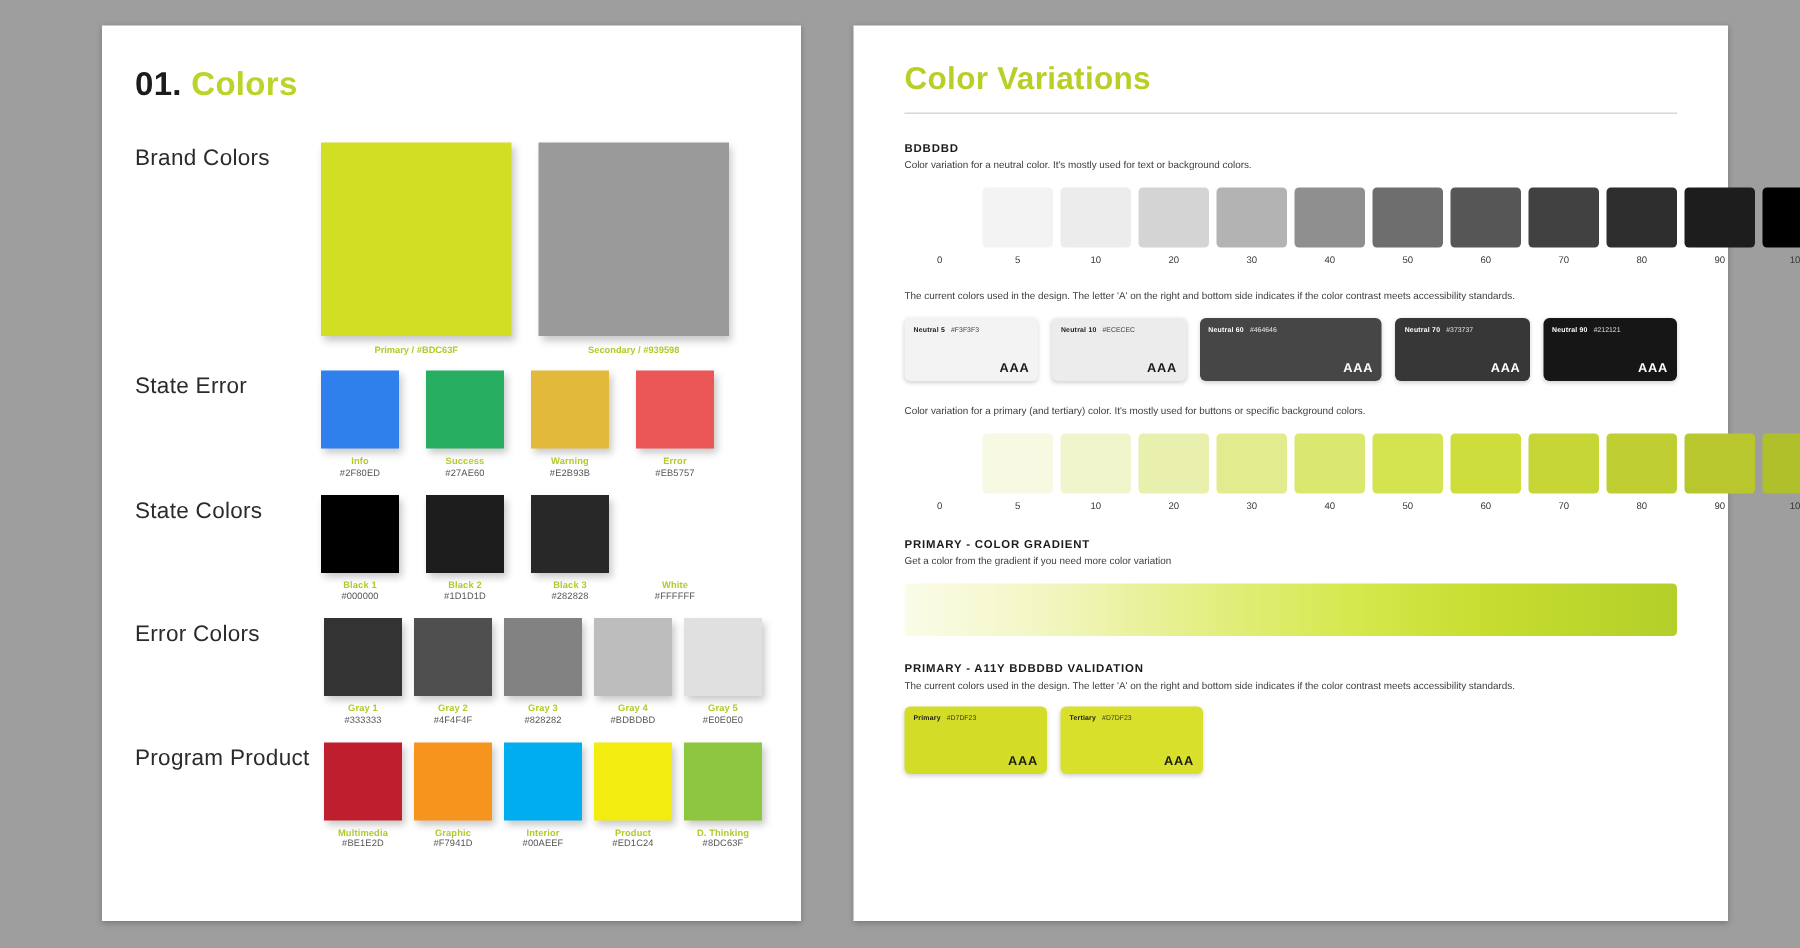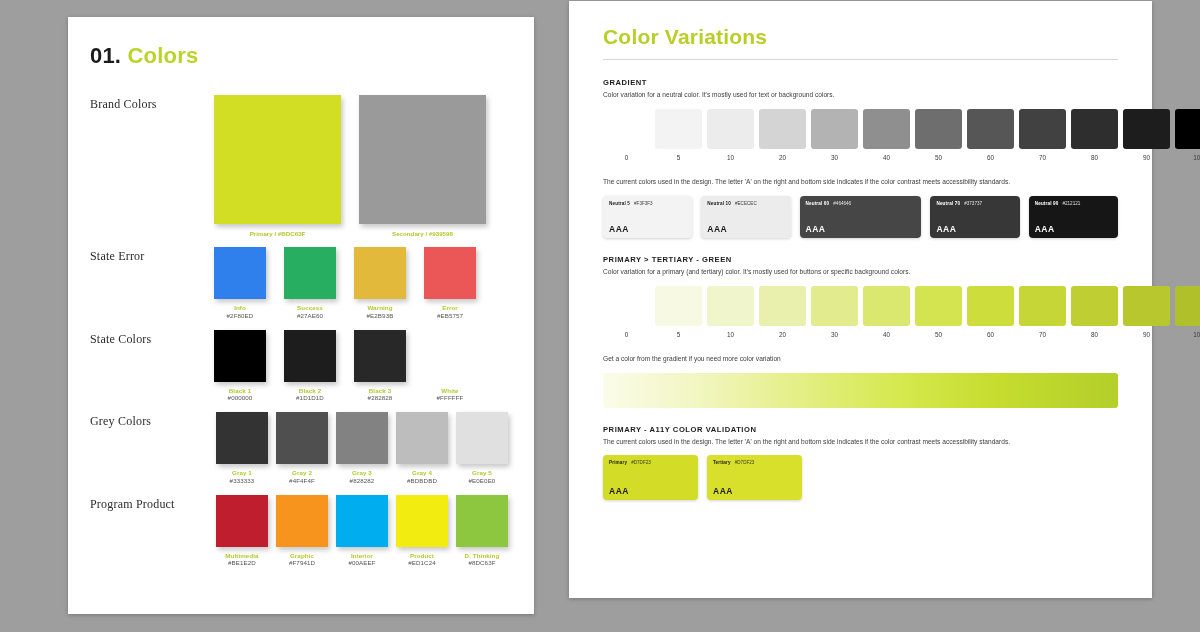--- a/index.html
+++ b/index.html
@@ -17,46 +17,45 @@
     margin-left: 10px;
   }
 
   
   .page {
     position: absolute;
     background: #ffffff;
     box-shadow: 0 1px 4px rgba(0,0,0,0.25);
   }
   #page-left  { left: 58px;  top: 17px; width: 466px; height: 597px; }
-  #page-right { left: 559px; top: 1px; width: 583px; height: 597px; }
+  #page-right { left: 559px; top: 17px; width: 583px; height: 597px; }
 
   
   .left-inner { padding: 26px 30px 0 22px; }
   .page-title {
     font-size: 22px;
     font-weight: bold;
     color: #1c1c1c;
     letter-spacing: 0.2px;
     margin: 0 0 26px 0;
   }
   .page-title .accent { color: #bcd32a; }
 
   .section-row {
     display: flex;
     align-items: flex-start;
     margin-bottom: 10px;
   }
   .section-label {
     width: 124px;
     flex: 0 0 124px;
-    font-size: 12px;
+    font-size: 15px;
     color: #2b2b2b;
     padding-top: 2px;
     letter-spacing: 0.2px;
-    font-family: Liberation Serif, serif;
   }
   .swatch-area { flex: 1; display: flex; align-items: flex-start; gap: 14px; }
 
   .swatch { display: flex; flex-direction: column; align-items: center; }
   .chip { display: block; }
   .chip-shadow { box-shadow: 2px 3px 5px rgba(0,0,0,0.22); }
   .chip-caption {
     margin-top: 5px;
     text-align: center;
     line-height: 1.25;
@@ -126,21 +125,21 @@
     border-radius: 4px;
     padding: 5px 6px 4px 6px;
     display: flex;
     flex-direction: column;
     justify-content: space-between;
     box-shadow: 0 1px 3px rgba(0,0,0,0.18);
   }
   .a11y-top { display: flex; gap: 4px; align-items: baseline; }
   .a11y-name { font-size: 4.6px; font-weight: bold; letter-spacing: 0.15px; }
   .a11y-hex  { font-size: 4.6px; opacity: 0.85; }
-  .a11y-aaa  { font-size: 8.5px; font-weight: bold; letter-spacing: 0.5px; }
+  .a11y-aaa  { font-size: 8.5px; font-weight: bold; text-align: right; letter-spacing: 0.5px; }
 
   .gradient-bar {
     height: 35px;
     border-radius: 3px;
     background: linear-gradient(90deg, #fbfce9 0%, #f2f6c2 18%, #e4ef86 38%, #d5e84d 58%, #c6dd2f 76%, #b4cf2a 100%);
   }
 
   .primary-a11y-row { display: flex; gap: 9px; }
   .primary-card {
     width: 95px; height: 45px;
@@ -240,21 +239,21 @@
             <span class="chip" style="width:52px;height:52px;background:#FFFFFF;"></span>
             <span class="chip-caption">
               <span class="chip-name">White</span>
               <span class="chip-hex">#FFFFFF</span>
             </span>
           </div>
         </div>
       </div>
 
       <div class="section-row">
-        <div class="section-label">Grey Colors</div>
+        <div class="section-label">Error Colors</div>
         <div class="swatch-area" style="gap:4px;">
           <div class="swatch" style="width:56px;">
             <span class="chip chip-shadow" style="width:52px;height:52px;background:#333333;"></span>
             <span class="chip-caption">
               <span class="chip-name">Gray 1</span>
               <span class="chip-hex">#333333</span>
             </span>
           </div>
           <div class="swatch" style="width:56px;">
             <span class="chip chip-shadow" style="width:52px;height:52px;background:#4F4F4F;"></span>
@@ -330,21 +329,21 @@
 
     </div>
   </div>
 
   <div class="page" id="page-right">
     <div class="right-inner">
       <h2 class="right-title">Color Variations</h2>
       <div class="rule"></div>
 
       <div class="block">
-        <div class="block-title">GRADIENT</div>
+        <div class="block-title">BDBDBD</div>
         <div class="block-desc">Color variation for a neutral color. It's mostly used for text or background colors.</div>
         <div class="ramp">
           <div class="ramp-item">
               <div class="ramp-chip" style="background:#ffffff;"></div>
               <div class="ramp-label">0</div>
             </div>
           <div class="ramp-item">
               <div class="ramp-chip" style="background:#f3f3f3;"></div>
               <div class="ramp-label">5</div>
             </div>
@@ -426,21 +425,20 @@
             <div class="a11y-top">
               <span class="a11y-name">Neutral 90</span>
               <span class="a11y-hex">#212121</span>
             </div>
             <div class="a11y-aaa">AAA</div>
           </div>
         </div>
       </div>
 
       <div class="block">
-        <div class="block-title">PRIMARY &gt; TERTIARY - GREEN</div>
         <div class="block-desc">Color variation for a primary (and tertiary) color. It's mostly used for buttons or specific background colors.</div>
         <div class="ramp">
           <div class="ramp-item">
               <div class="ramp-chip" style="background:#ffffff;"></div>
               <div class="ramp-label">0</div>
             </div>
           <div class="ramp-item">
               <div class="ramp-chip" style="background:#f7f9e2;"></div>
               <div class="ramp-label">5</div>
             </div>
@@ -481,26 +479,27 @@
               <div class="ramp-label">90</div>
             </div>
           <div class="ramp-item">
               <div class="ramp-chip" style="background:#b0c02b;"></div>
               <div class="ramp-label">100</div>
             </div>
         </div>
       </div>
 
       <div class="block">
+        <div class="block-title">PRIMARY - COLOR GRADIENT</div>
         <div class="block-desc">Get a color from the gradient if you need more color variation</div>
         <div class="gradient-bar"></div>
       </div>
 
       <div class="block">
-        <div class="block-title">PRIMARY - A11Y COLOR VALIDATION</div>
+        <div class="block-title">PRIMARY - A11Y BDBDBD VALIDATION</div>
         <div class="block-desc">The current colors used in the design. The letter 'A' on the right and bottom side indicates if the color contrast meets accessibility standards.</div>
         <div class="primary-a11y-row">
           <div class="primary-card" style="background:#d3dd28;color:#1a1a1a;">
             <div class="a11y-top">
               <span class="a11y-name">Primary</span>
               <span class="a11y-hex">#D7DF23</span>
             </div>
             <div class="a11y-aaa">AAA</div>
           </div>
           <div class="primary-card" style="background:#d9e02b;color:#1a1a1a;">

